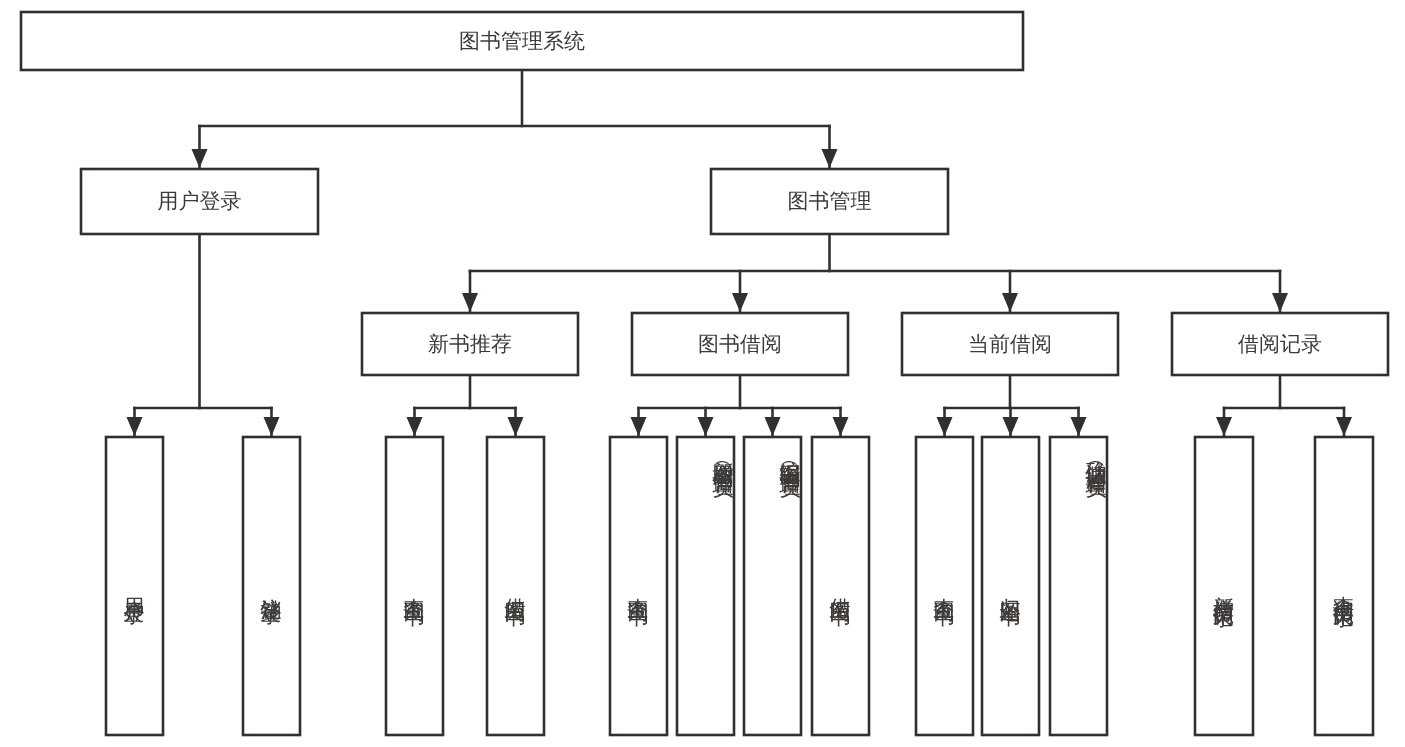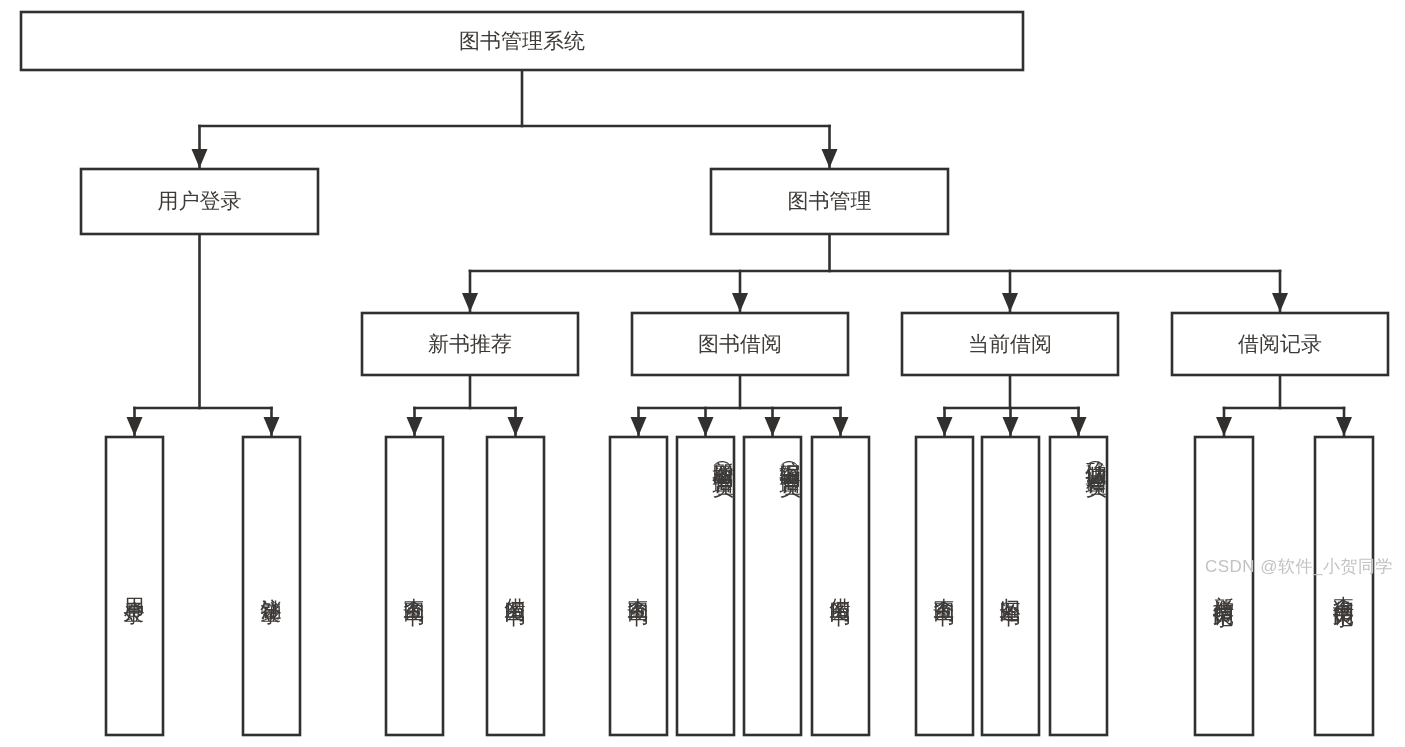--- a/index.html
+++ b/index.html
@@ -171,14 +171,13 @@
       <div class="node-label-v" style="left: 610px; width: 57px; height: 284px; top: 444px; text-align: center; display: flex; flex-direction: column; justify-content: center;">查询图书</div>
       <div class="node-label-v" style="left: 677px; width: 57px; height: 284px; top: 444px; justify-content: flex-start; align-items: flex-start; text-align: start; display: flex; flex-direction: column;">新增图书（管理员）</div>
       <div class="node-label-v" style="left: 744px; width: 57px; height: 284px; top: 444px; justify-content: flex-start; align-items: flex-start; text-align: start; display: flex; flex-direction: column;">编辑图书（管理员）</div>
       <div class="node-label-v" style="left: 812px; width: 57px; height: 284px; top: 444px; text-align: center; display: flex; flex-direction: column; justify-content: center;">借阅图书</div>
       <div class="node-label-v" style="left: 916px; width: 57px; height: 284px; top: 444px; text-align: center; display: flex; flex-direction: column; justify-content: center;">查询图书</div>
       <div class="node-label-v" style="left: 982px; width: 57px; height: 284px; top: 444px; text-align: center; display: flex; flex-direction: column; justify-content: center;">归还图书</div>
       <div class="node-label-v" style="left: 1050px; width: 57px; height: 284px; top: 444px; justify-content: flex-start; align-items: flex-start; text-align: start; display: flex; flex-direction: column;">确认归还（管理员）</div>
       <div class="node-label-v" style="left: 1195px; width: 58px; height: 284px; top: 444px; text-align: center; display: flex; flex-direction: column; justify-content: center;">新增借阅记录</div>
       <div class="node-label-v" style="left: 1315px; width: 58px; height: 284px; top: 444px; text-align: center; display: flex; flex-direction: column; justify-content: center;">查询借阅记录</div>
     </div>
-  <div id="watermark">CSDN @软件_小贺同学</div>
 </div>
 
 </body></html>

